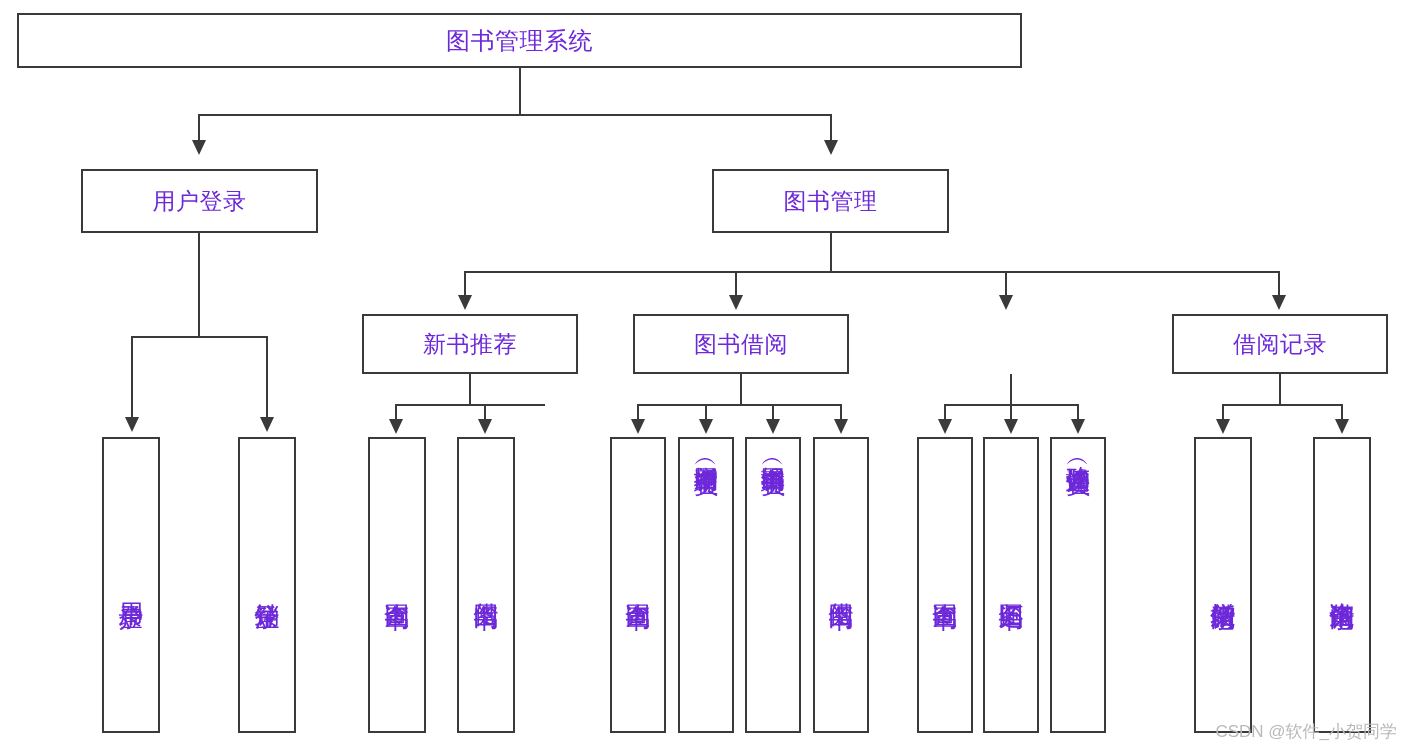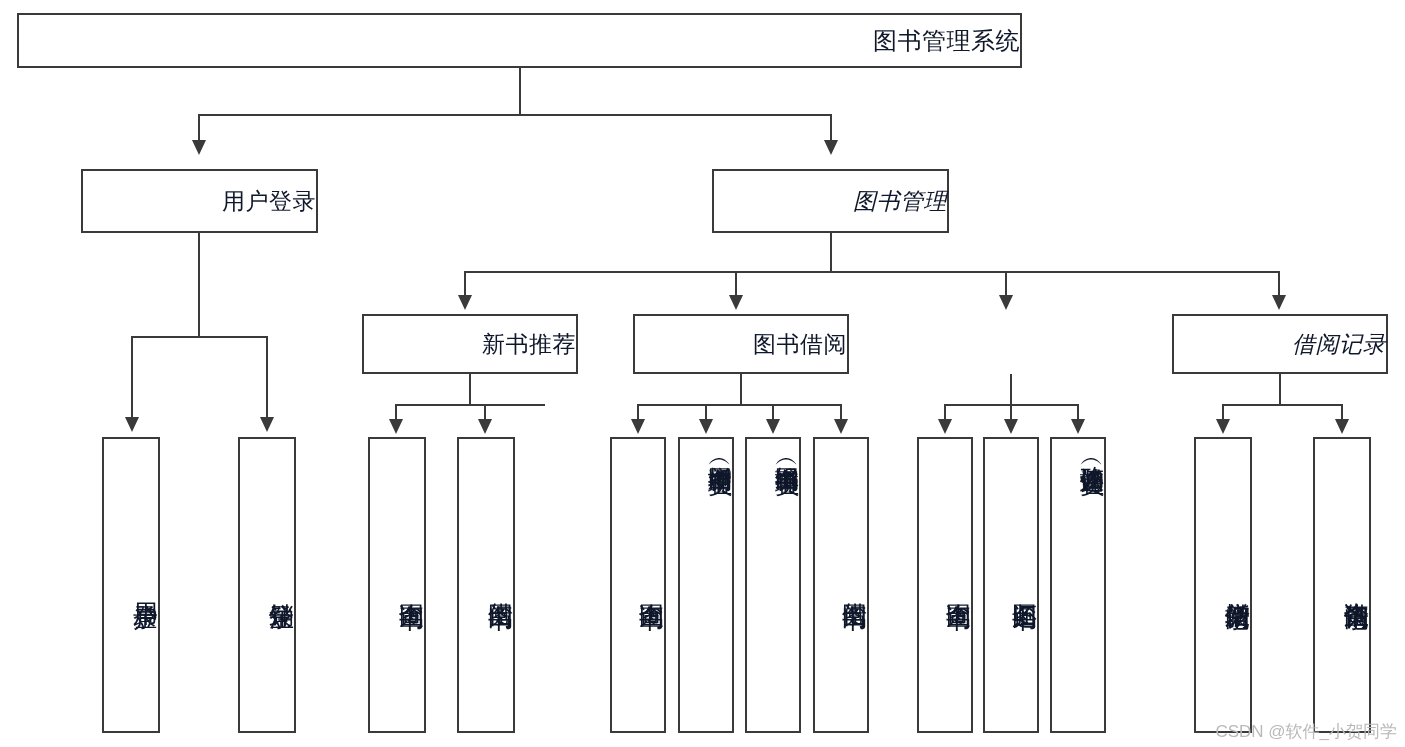--- a/index.html
+++ b/index.html
@@ -17,22 +17,22 @@
     background: #ffffff;
     overflow: hidden;
   }
   .node {
     position: absolute;
     box-sizing: border-box;
     background: #ffffff;
     border: 2px solid #3a3a3a;
     display: flex;
     align-items: center;
-    justify-content: flex-end;
-    color: #0f172a;
+    justify-content: center;
+    color: #6d28d9;
   }
   .node .label {
     display: block;
     text-align: center;
     line-height: 1.05;
     letter-spacing: 0.5px;
   }
   
   .node.horiz .label {
     font-size: 23px;
@@ -102,21 +102,21 @@
 
   <div class="hline" style="left:198px; top:114px; width:634px;"></div>
   <div class="vline" style="left:198px; top:114px; height:28px;"></div>
   <div class="vline" style="left:830px; top:114px; height:28px;"></div>
   <div class="arrow" style="left:192px; top:140px;"></div>
   <div class="arrow" style="left:824px; top:140px;"></div>
 
   <div class="node horiz" style="left:81px; top:169px; width:237px; height:64px;">
     <span class="label">用户登录</span>
   </div>
-  <div class="node horiz" style="left:712px; top:169px; width:237px; height:64px;font-style:italic;">
+  <div class="node horiz" style="left:712px; top:169px; width:237px; height:64px;">
     <span class="label">图书管理</span>
   </div>
 
   <div class="vline" style="left:198px; top:233px; height:103px;"></div>
   <div class="hline" style="left:131px; top:336px; width:137px;"></div>
   <div class="vline" style="left:131px; top:336px; height:83px;"></div>
   <div class="vline" style="left:266px; top:336px; height:83px;"></div>
   <div class="arrow" style="left:125px; top:417px;"></div>
   <div class="arrow" style="left:260px; top:417px;"></div>
 
@@ -130,21 +130,21 @@
   <div class="arrow" style="left:729px; top:295px;"></div>
   <div class="arrow" style="left:999px; top:295px;"></div>
   <div class="arrow" style="left:1272px; top:295px;"></div>
 
   <div class="node horiz" style="left:362px; top:314px; width:216px; height:60px;">
     <span class="label">新书推荐</span>
   </div>
   <div class="node horiz" style="left:633px; top:314px; width:216px; height:60px;">
     <span class="label">图书借阅</span>
   </div>
-  <div class="node horiz" style="left:1172px; top:314px; width:216px; height:60px;font-style:italic;">
+  <div class="node horiz" style="left:1172px; top:314px; width:216px; height:60px;">
     <span class="label">借阅记录</span>
   </div>
 
   <div class="vline" style="left:469px; top:374px; height:30px;"></div>
   <div class="hline" style="left:395px; top:404px; width:150px;"></div>
   <div class="vline" style="left:395px; top:404px; height:17px;"></div>
   <div class="vline" style="left:484px; top:404px; height:17px;"></div>
   <div class="arrow" style="left:389px; top:419px;"></div>
   <div class="arrow" style="left:478px; top:419px;"></div>
 

